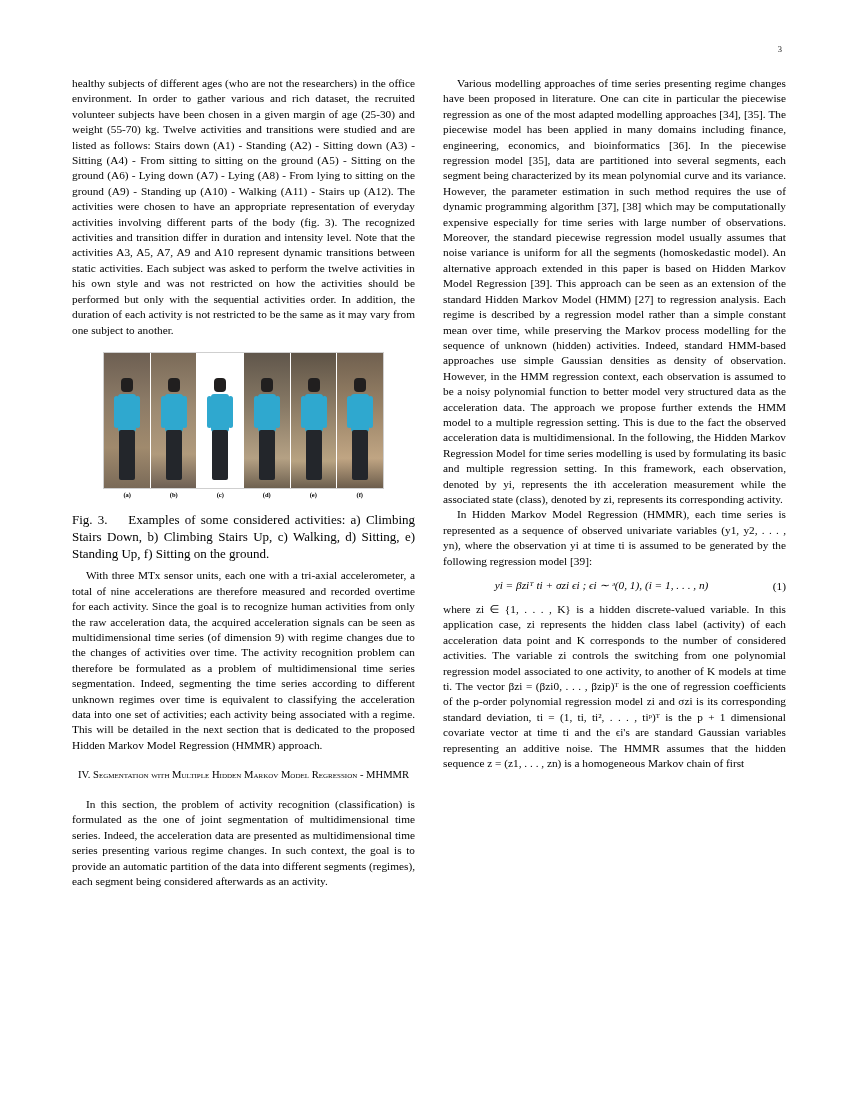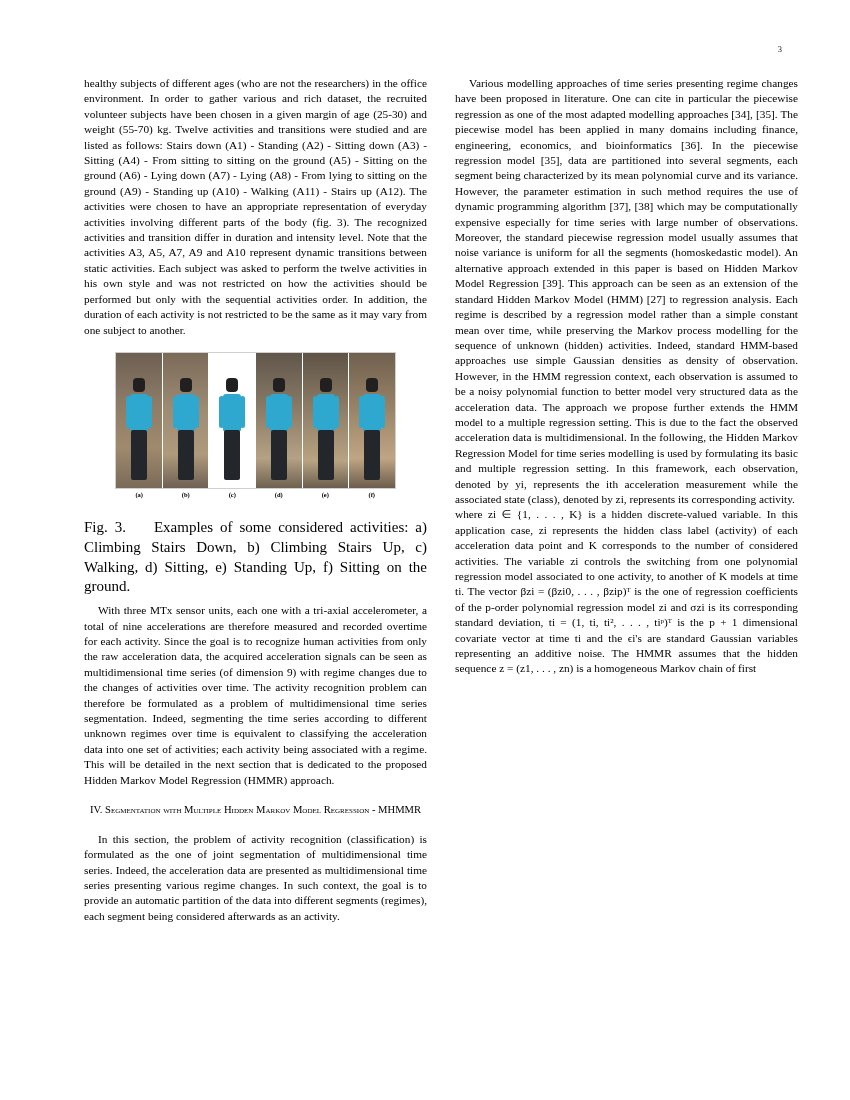--- a/index.html
+++ b/index.html
@@ -25,21 +25,21 @@
   .page-number {
     position: absolute;
     top: 44px;
     right: 68px;
     font-size: 8.5px;
     color: #222;
   }
   .columns {
     position: absolute;
     top: 76px;
-    left: 84px;
+    left: 72px;
     width: 714px;
     display: flex;
     gap: 28px;
   }
   .col {
     width: 343px;
   }
   p {
     margin: 0 0 0 0;
     font-size: 11.3px;
@@ -132,22 +132,22 @@
     width: 279px;
     margin: 2px auto 0 auto;
   }
   .photo-labels span {
     flex: 1;
     text-align: center;
     font-size: 6.5px;
     font-weight: bold;
   }
   .caption {
-    margin-top: 20px;
-    font-size: 15px;
+    margin-top: 13px;
+    font-size: 13px;
     line-height: 1.32;
     text-align: justify;
   }
   .caption .lead {
     font-weight: normal;
   }
   .section-head {
     text-align: center;
     font-size: 10.6px;
     margin: 15px 0 14px 0;
@@ -275,20 +275,25 @@
 
       <p class="indent">In this section, the problem of activity recognition (classification) is formulated as the one of joint segmentation of multidimensional time series. Indeed, the acceleration data are presented as multidimensional time series presenting various regime changes. In such context, the goal is to provide an automatic partition of the data into different segments (regimes), each segment being considered afterwards as an activity.</p>
 
     </div>
 
     <div class="col">
 
       <p class="indent">Various modelling approaches of time series presenting regime changes have been proposed in literature. One can cite in particular the piecewise regression as one of the most adapted modelling approaches [34], [35]. The piecewise model has been applied in many domains including finance, engineering, economics, and bioinformatics [36]. In the piecewise regression model [35], data are partitioned into several segments, each segment being characterized by its mean polynomial curve and its variance. However, the parameter estimation in such method requires the use of dynamic programming algorithm [37], [38] which may be computationally expensive especially for time series with large number of observations. Moreover, the standard piecewise regression model usually assumes that noise variance is uniform for all the segments (homoskedastic model). An alternative approach extended in this paper is based on Hidden Markov Model Regression [39]. This approach can be seen as an extension of the standard Hidden Markov Model (HMM) [27] to regression analysis. Each regime is described by a regression model rather than a simple constant mean over time, while preserving the Markov process modelling for the sequence of unknown (hidden) activities. Indeed, standard HMM-based approaches use simple Gaussian densities as density of observation. However, in the HMM regression context, each observation is assumed to be a noisy polynomial function to better model very structured data as the acceleration data. The approach we propose further extends the HMM model to a multiple regression setting. This is due to the fact the observed acceleration data is multidimensional. In the following, the Hidden Markov Regression Model for time series modelling is used by formulating its basic and multiple regression setting. In this framework, each observation, denoted by yi, represents the ith acceleration measurement while the associated state (class), denoted by zi, represents its corresponding activity.</p>
 
 
-
+      <p class="indent">In Hidden Markov Model Regression (HMMR), each time series is represented as a sequence of observed univariate variables (y1, y2, . . . , yn), where the observation yi at time ti is assumed to be generated by the following regression model [39]:</p>
+
+      <div class="eq-row">
+        <div class="eq-body">yi = βziᵀ ti + σzi ϵi   ;   ϵi ∼ ᵊ(0, 1),   (i = 1, . . . , n)</div>
+        <div class="eq-num">(1)</div>
+      </div>
 
       <p>where zi ∈ {1, . . . , K} is a hidden discrete-valued variable. In this application case, zi represents the hidden class label (activity) of each acceleration data point and K corresponds to the number of considered activities. The variable zi controls the switching from one polynomial regression model associated to one activity, to another of K models at time ti. The vector βzi = (βzi0, . . . , βzip)ᵀ is the one of regression coefficients of the p-order polynomial regression model zi and σzi is its corresponding standard deviation, ti = (1, ti, ti², . . . , tiᵖ)ᵀ is the p + 1 dimensional covariate vector at time ti and the ϵi's are standard Gaussian variables representing an additive noise. The HMMR assumes that the hidden sequence z = (z1, . . . , zn) is a homogeneous Markov chain of first</p>
 
     </div>
 
   </div>
 </div>
 
 </body></html>

